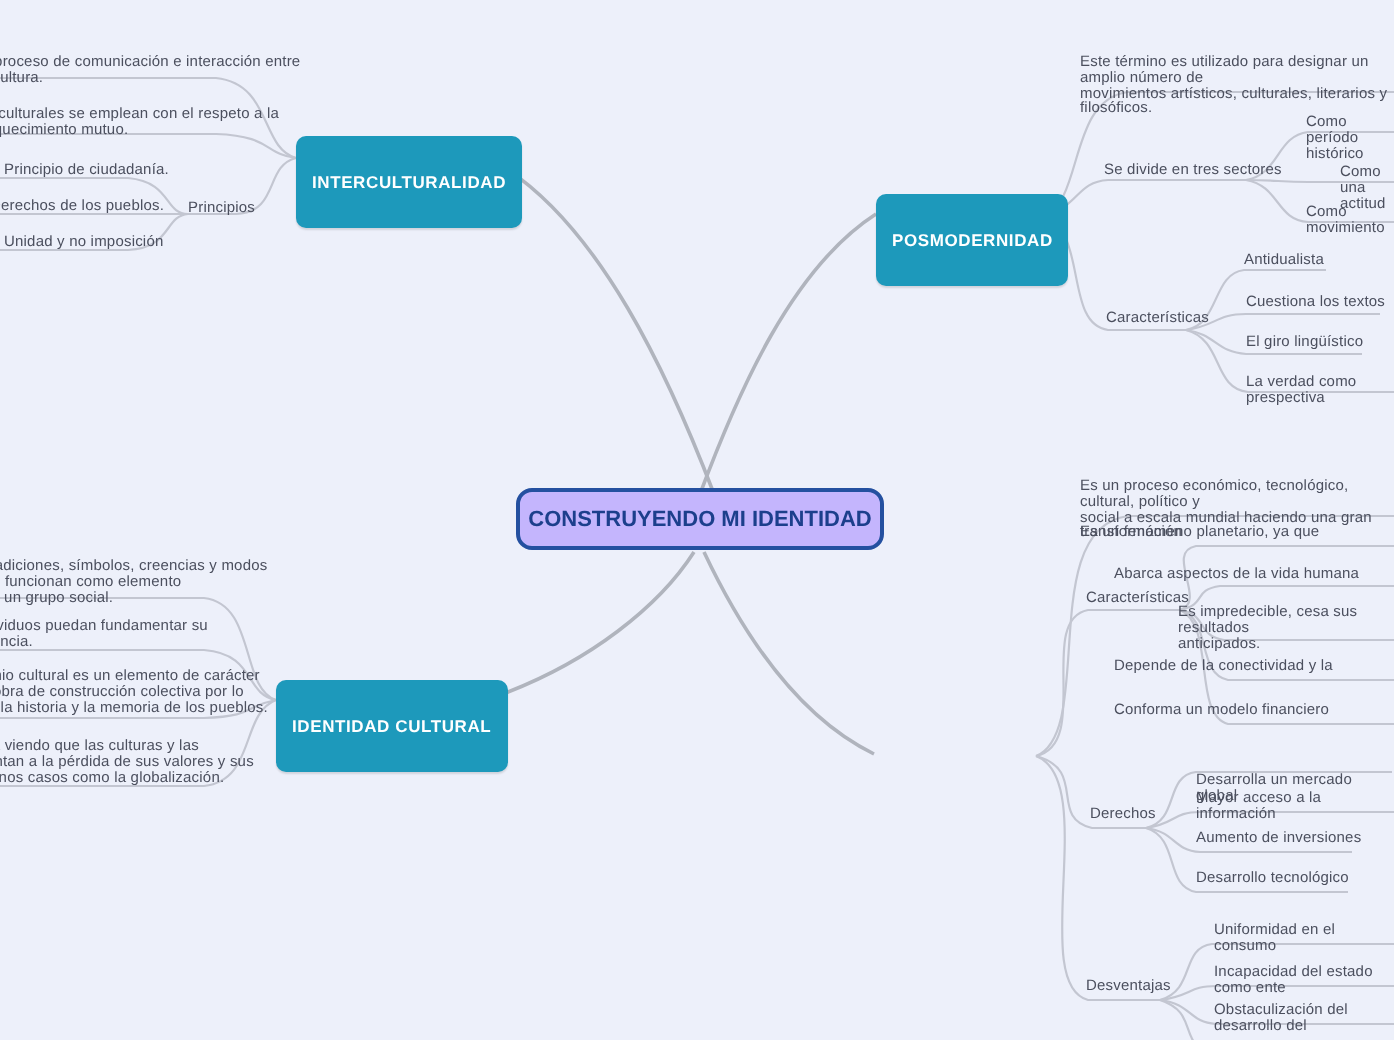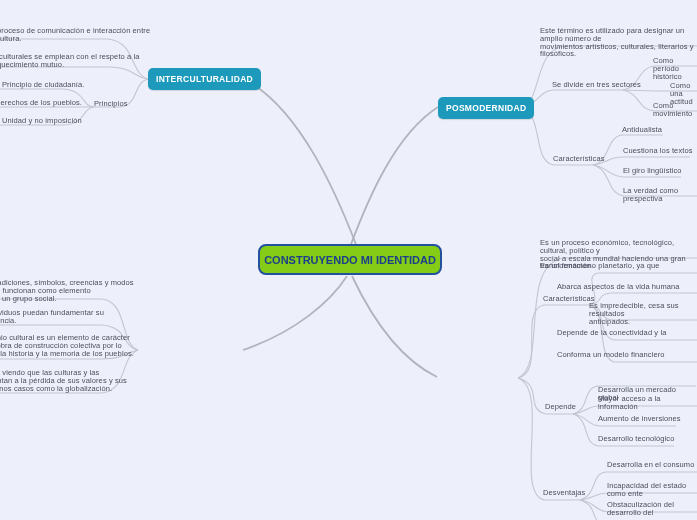--- a/index.html
+++ b/index.html
@@ -27,30 +27,30 @@
     white-space:nowrap;
     letter-spacing:0.1px;
   }
   .topic{
     position:absolute;
     background:#1d99bb;
     color:#ffffff;
     font-weight:bold;
     font-size:8.5px;
     letter-spacing:0.3px;
-    padding:6px 8px;
+    padding:18px 8px;
     border-radius:5px;
     white-space:nowrap;
     box-shadow:0 1px 1px rgba(0,0,0,0.12);
   }
   .center-node{
     position:absolute;
     left:258px;top:244px;
     width:180px;height:27px;
-    background:#84cc16;
+    background:#c4b5fd;
     border:2.5px solid #2450a0;
     border-radius:8px;
     color:#1c3f8c;
     font-weight:bold;
     font-size:11px;
     display:flex;align-items:center;justify-content:center;
     white-space:nowrap;
   }
 </style>
 </head>
@@ -130,20 +130,21 @@
   <div class="sublabel" style="left:552px;top:81px;">Se divide en tres sectores</div>
   <div class="leaf" style="left:653px;top:57px;">Como período histórico</div>
   <div class="leaf" style="left:653px;top:82px;margin-left:17px;">Como una actitud</div>
   <div class="leaf" style="left:653px;top:102px;">Como movimiento</div>
   <div class="sublabel" style="left:553px;top:155px;">Características</div>
   <div class="leaf" style="left:622px;top:126px;">Antidualista</div>
   <div class="leaf" style="left:623px;top:147px;">Cuestiona los textos</div>
   <div class="leaf" style="left:623px;top:167px;">El giro lingüístico</div>
   <div class="leaf" style="left:623px;top:187px;">La verdad como prespectiva</div>
 
+  <div class="topic" style="left:138px;top:340px;">IDENTIDAD CULTURAL</div>
   <div class="leaf" style="left:-22px;top:279px;">Las tradiciones, símbolos, creencias y modos
 cuales funcionan como elemento
 dentro un grupo social.</div>
   <div class="leaf" style="left:-26px;top:309px;">los individuos puedan fundamentar su
 pertenencia.</div>
   <div class="leaf" style="left:-38px;top:334px;">El patrimonio cultural es un elemento de carácter
 colectivo, obra de construcción colectiva por lo
 que refleja la historia y la memoria de los pueblos.</div>
   <div class="leaf" style="left:-26px;top:369px;">Se está viendo que las culturas y las
 se orientan a la pérdida de sus valores y sus
@@ -151,23 +152,23 @@
 
   <div class="leaf" style="left:540px;top:239px;">Es un proceso económico, tecnológico, cultural, político y
 social a escala mundial haciendo una gran transformación</div>
   <div class="sublabel" style="left:543px;top:295px;">Características</div>
   <div class="leaf" style="left:540px;top:262px;">Es un fenómeno planetario, ya que</div>
   <div class="leaf" style="left:557px;top:283px;">Abarca aspectos de la vida humana</div>
   <div class="leaf" style="left:557px;top:302px;margin-left:32px;">Es impredecible, cesa sus resultados
 anticipados.</div>
   <div class="leaf" style="left:557px;top:329px;">Depende de la conectividad y la</div>
   <div class="leaf" style="left:557px;top:351px;">Conforma un modelo financiero</div>
-  <div class="sublabel" style="left:545px;top:403px;">Depende</div>
+  <div class="sublabel" style="left:545px;top:403px;">Derechos</div>
   <div class="leaf" style="left:598px;top:386px;">Desarrolla un mercado global</div>
   <div class="leaf" style="left:598px;top:395px;">Mayor acceso a la información</div>
   <div class="leaf" style="left:598px;top:415px;">Aumento de inversiones</div>
   <div class="leaf" style="left:598px;top:435px;">Desarrollo tecnológico</div>
   <div class="sublabel" style="left:543px;top:489px;">Desventajas</div>
-  <div class="leaf" style="left:607px;top:461px;">Desarrolla en el consumo</div>
+  <div class="leaf" style="left:607px;top:461px;">Uniformidad en el consumo</div>
   <div class="leaf" style="left:607px;top:482px;">Incapacidad del estado como ente</div>
   <div class="leaf" style="left:607px;top:501px;">Obstaculización del desarrollo del</div>
 
 </div>
 
 </body></html>

